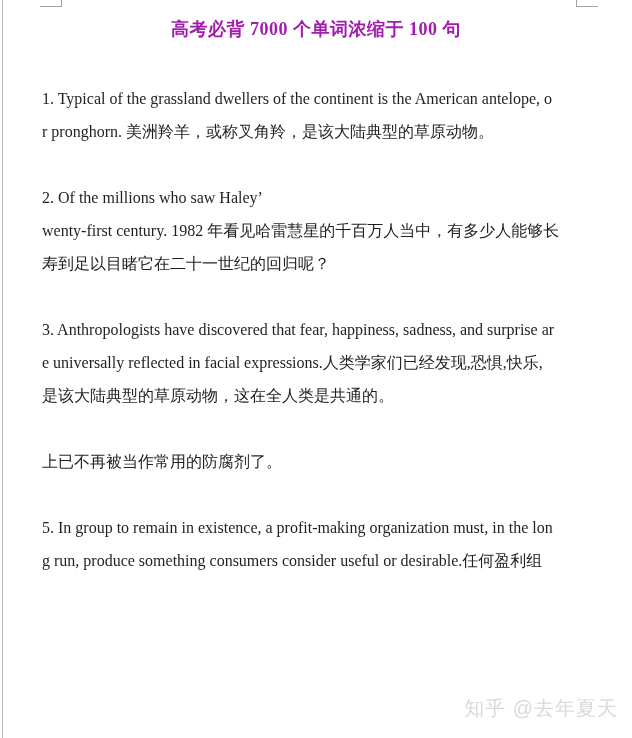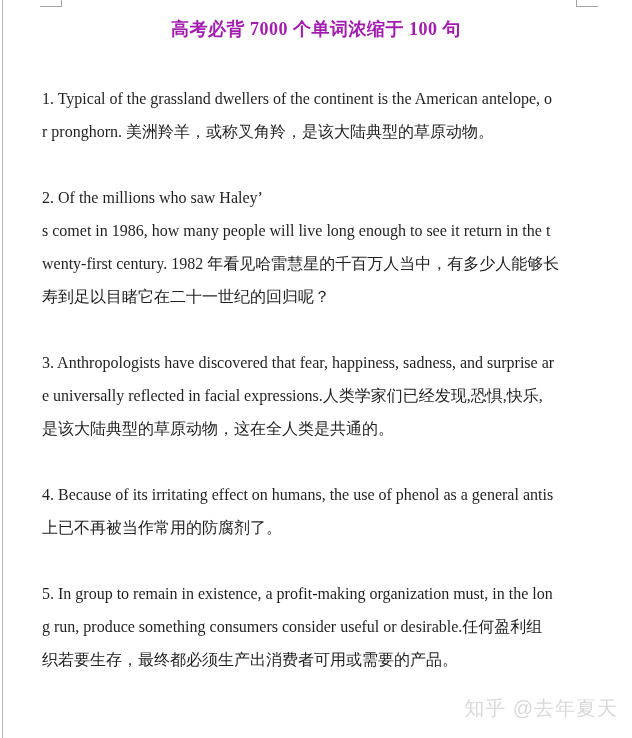--- a/index.html
+++ b/index.html
@@ -95,39 +95,36 @@
 
   <div class="doc-body" style="color: rgb(31, 31, 31);">
 
     <p class="para">
       <span class="line">1. Typical of the grassland dwellers of the continent is the American antelope, o</span>
       <span class="line">r pronghorn. 美洲羚羊，或称叉角羚，是该大陆典型的草原动物。</span>
     </p>
 
     <p class="para">
       <span class="line">2. Of the millions who saw Haley’</span>
-      <span class="line">s comet in 1986, how many people will live long enough to see it return in the t</span>
       <span class="line">wenty-first century. 1982 年看见哈雷慧星的千百万人当中，有多少人能够长</span>
       <span class="line">寿到足以目睹它在二十一世纪的回归呢？</span>
     </p>
 
     <p class="para">
       <span class="line">3. Anthropologists have discovered that fear, happiness, sadness, and surprise ar</span>
       <span class="line">e universally reflected in facial expressions.人类学家们已经发现,恐惧,快乐,</span>
       <span class="line">是该大陆典型的草原动物，这在全人类是共通的。</span>
     </p>
 
     <p class="para">
-      <span class="line">4. Because of its irritating effect on humans, the use of phenol as a general antis</span>
       <span class="line">上已不再被当作常用的防腐剂了。</span>
     </p>
 
     <p class="para">
       <span class="line">5. In group to remain in existence, a profit-making organization must, in the lon</span>
       <span class="line">g run, produce something consumers consider useful or desirable.任何盈利组</span>
-      <span class="line">织若要生存，最终都必须生产出消费者可用或需要的产品。</span>
     </p>
 
   </div>
 
   <div class="watermark" style="color: rgb(217, 217, 217);">知乎 @去年夏天</div>
 
 </div>
 
 </body></html>

